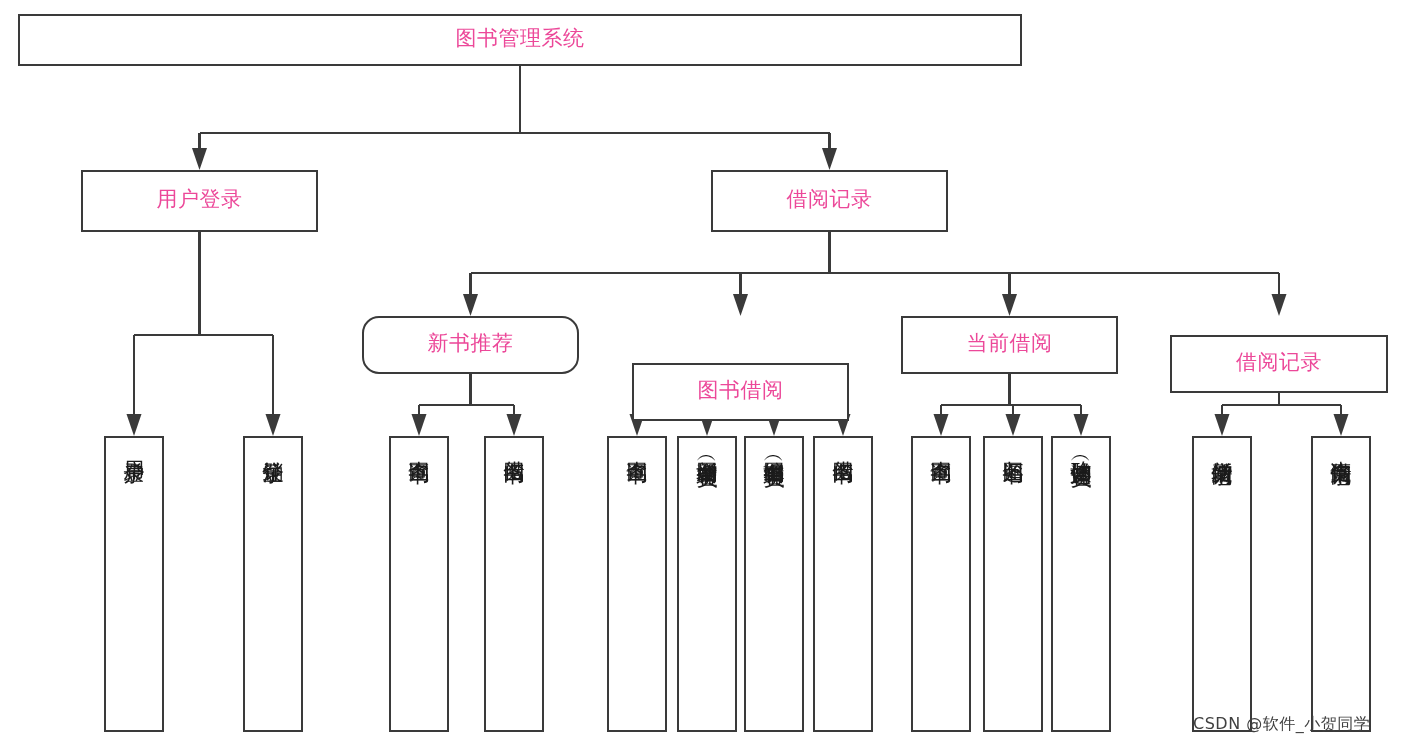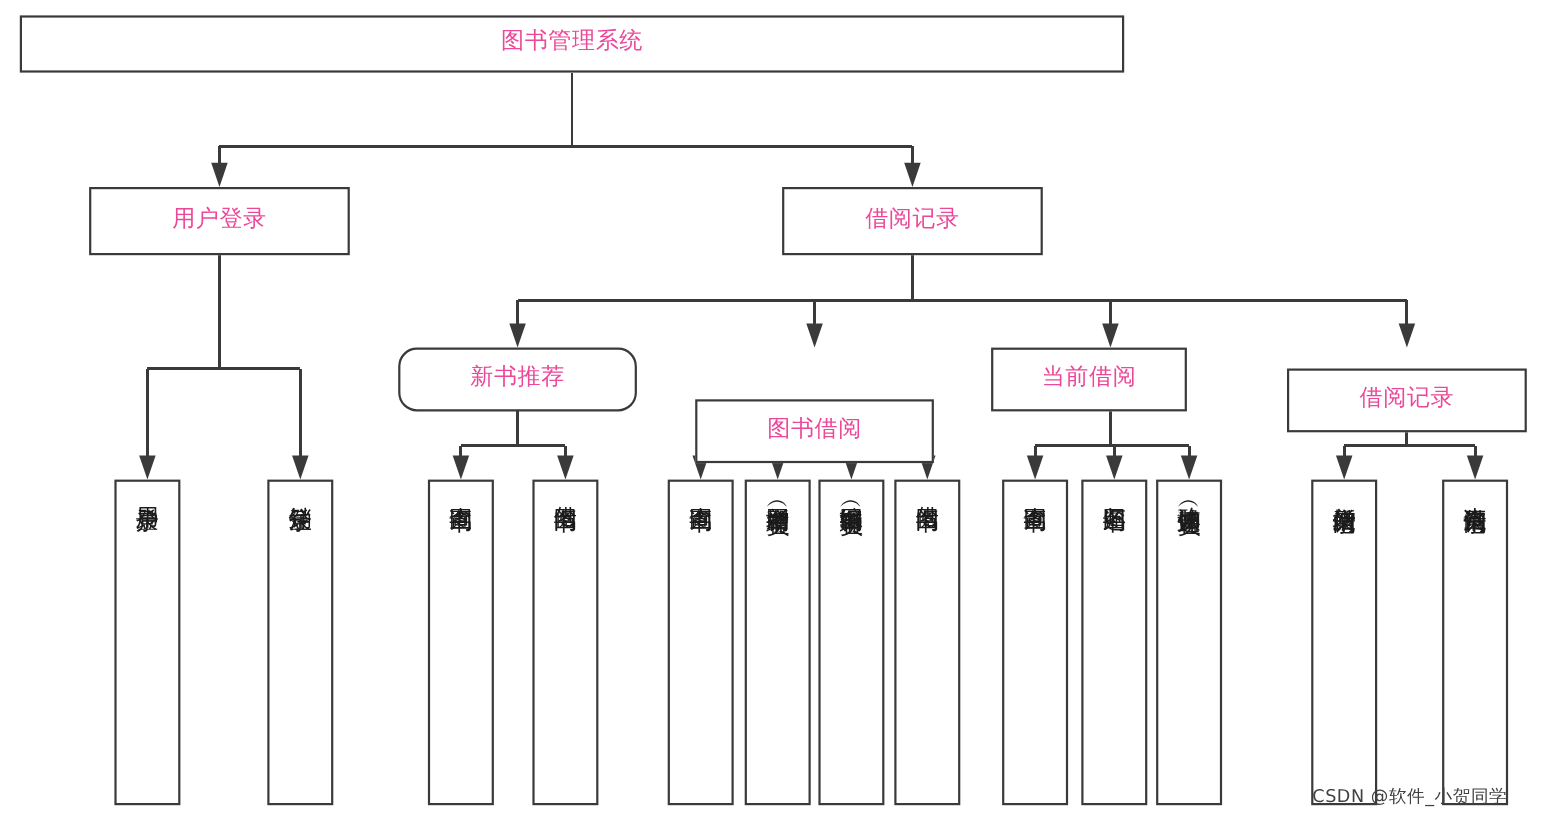--- a/index.html
+++ b/index.html
@@ -136,21 +136,21 @@
       </div>
       <div class="node-box horiz" style="left: 711px; top: 170px; width: 237px; height: 62px;">
         <span class="node-label">借阅记录</span>
       </div>
       <div class="node-box horiz" style="left: 362px; top: 316px; width: 217px; height: 58px; border-radius: 17px;">
         <span class="node-label">新书推荐</span>
       </div>
       <div class="node-box horiz" style="left: 632px; top: 316px; width: 217px; height: 58px; margin-top: 47px;">
         <span class="node-label">图书借阅</span>
       </div>
-      <div class="node-box horiz" style="left: 901px; top: 316px; width: 178px; height: 58px; justify-content: center;">
+      <div class="node-box horiz" style="left: 901px; top: 316px; width: 217px; height: 58px; justify-content: center;">
         <span class="node-label">当前借阅</span>
       </div>
       <div class="node-box horiz" style="left: 1170px; top: 316px; width: 218px; height: 58px; margin-top: 19px;">
         <span class="node-label">借阅记录</span>
       </div>
       <div class="node-box vert" style="left: 104px; top: 436px; width: 60px; height: 296px;">
         <span class="node-label">用户登录</span>
       </div>
       <div class="node-box vert" style="left: 243px; top: 436px; width: 60px; height: 296px;">
         <span class="node-label">注销登录</span>

